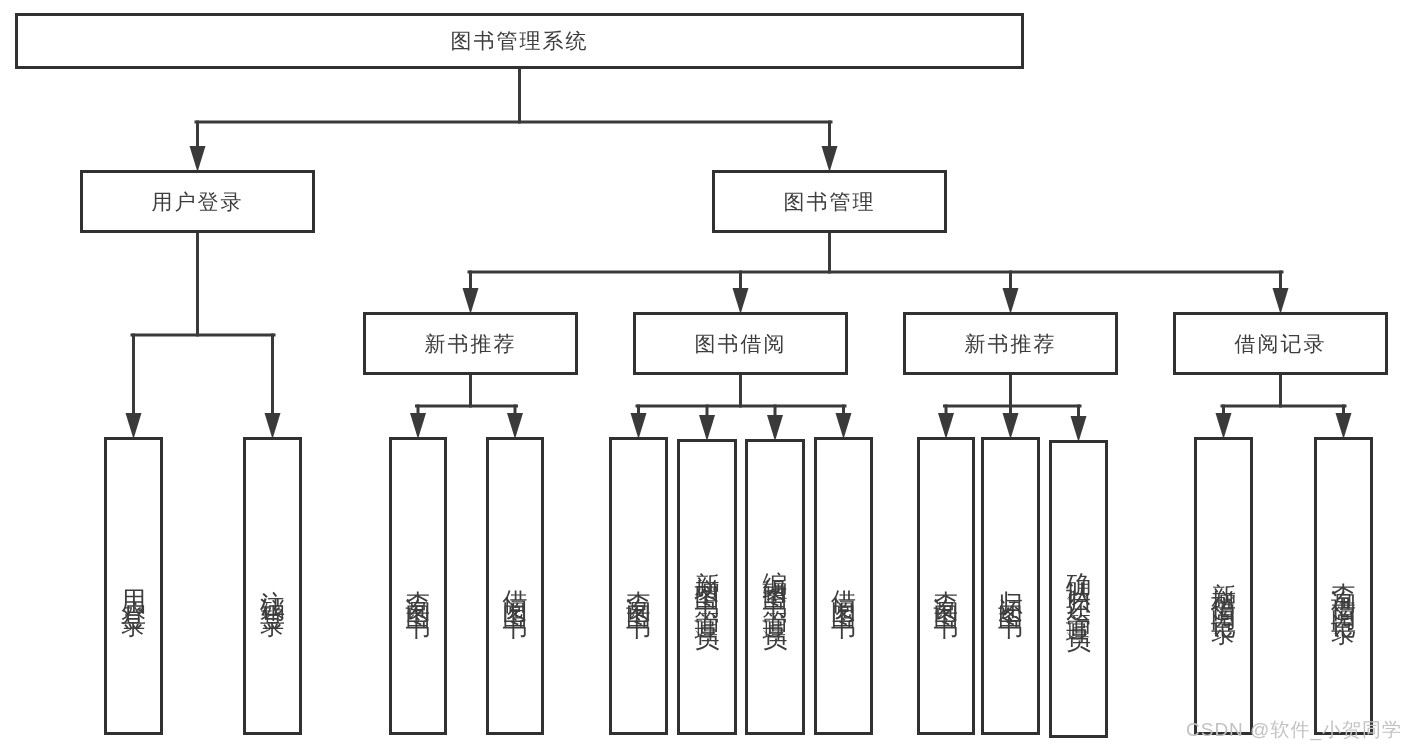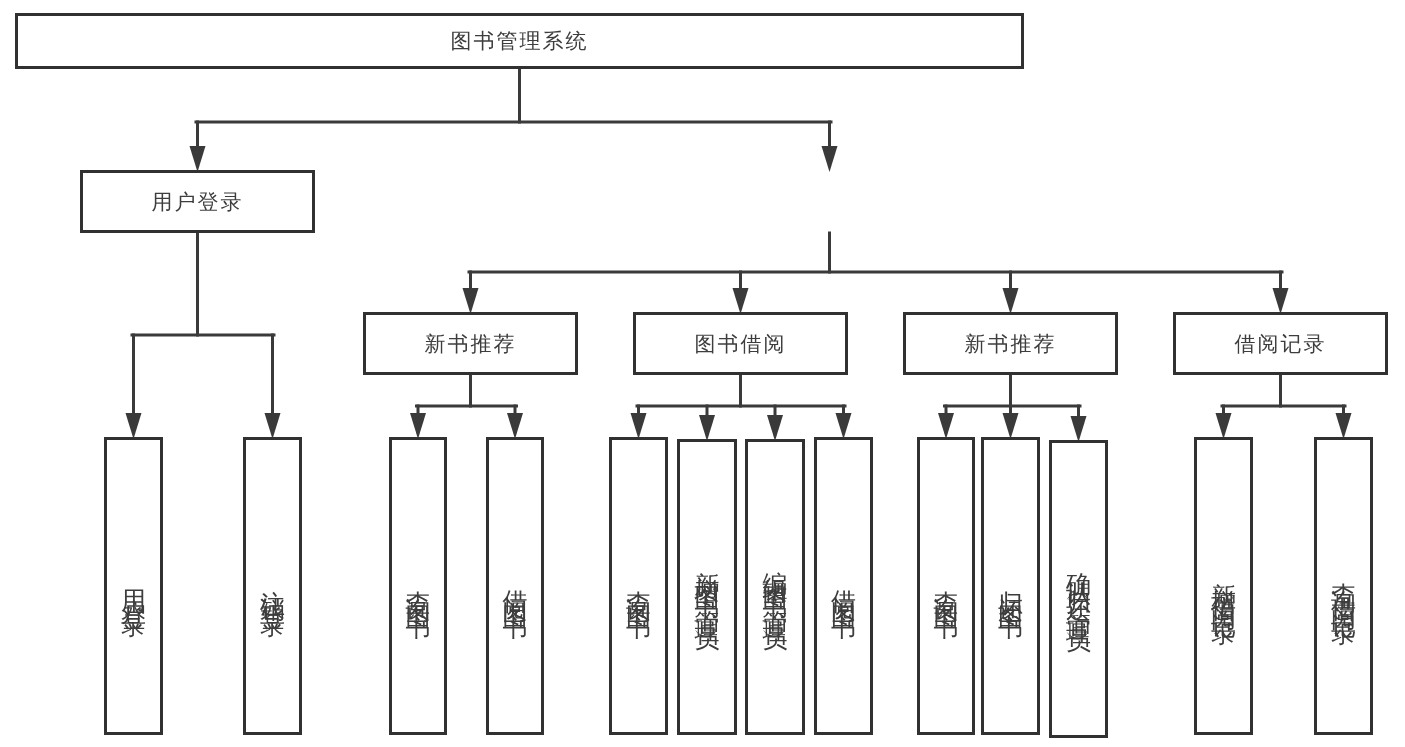--- a/index.html
+++ b/index.html
@@ -99,25 +99,29 @@
       <polygon points="1002.5,413 1018.5,413 1010.5,439"></polygon>
       <line x1="1078.5" y1="406" x2="1078.5" y2="424"></line>
       <polygon points="1070.5,416 1086.5,416 1078.5,442"></polygon>
       <line x1="1280.5" y1="375" x2="1280.5" y2="406"></line>
       <line x1="1222" y1="406" x2="1345" y2="406"></line>
       <line x1="1223.5" y1="406" x2="1223.5" y2="421"></line>
       <polygon points="1215.5,413 1231.5,413 1223.5,439"></polygon>
       <line x1="1343.5" y1="406" x2="1343.5" y2="421"></line>
       <polygon points="1335.5,413 1351.5,413 1343.5,439"></polygon>
     </svg>
+  <div class="watermark" style="left: 1186px; top: 717px;">CSDN @软件_小贺同学</div>
 <div class="node h" style="left: 15px; top: 13px; width: 1009px; height: 56px;">
       <span class="lbl">图书管理系统</span>
     </div>
     <div class="node h" style="left: 80px; top: 170px; width: 235px; height: 63px;">
       <span class="lbl">用户登录</span>
+    </div>
+    <div class="node h" style="left: 712px; top: 170px; width: 235px; height: 63px;">
+      <span class="lbl">图书管理</span>
     </div>
     <div class="node h" style="left: 633px; top: 312px; width: 215px; height: 63px;">
       <span class="lbl">图书借阅</span>
     </div>
     <div class="node h" style="left: 363px; top: 312px; width: 215px; height: 63px;">
       <span class="lbl">新书推荐</span>
     </div>
     <div class="node h" style="left: 903px; top: 312px; width: 215px; height: 63px;">
       <span class="lbl">新书推荐</span>
     </div>

